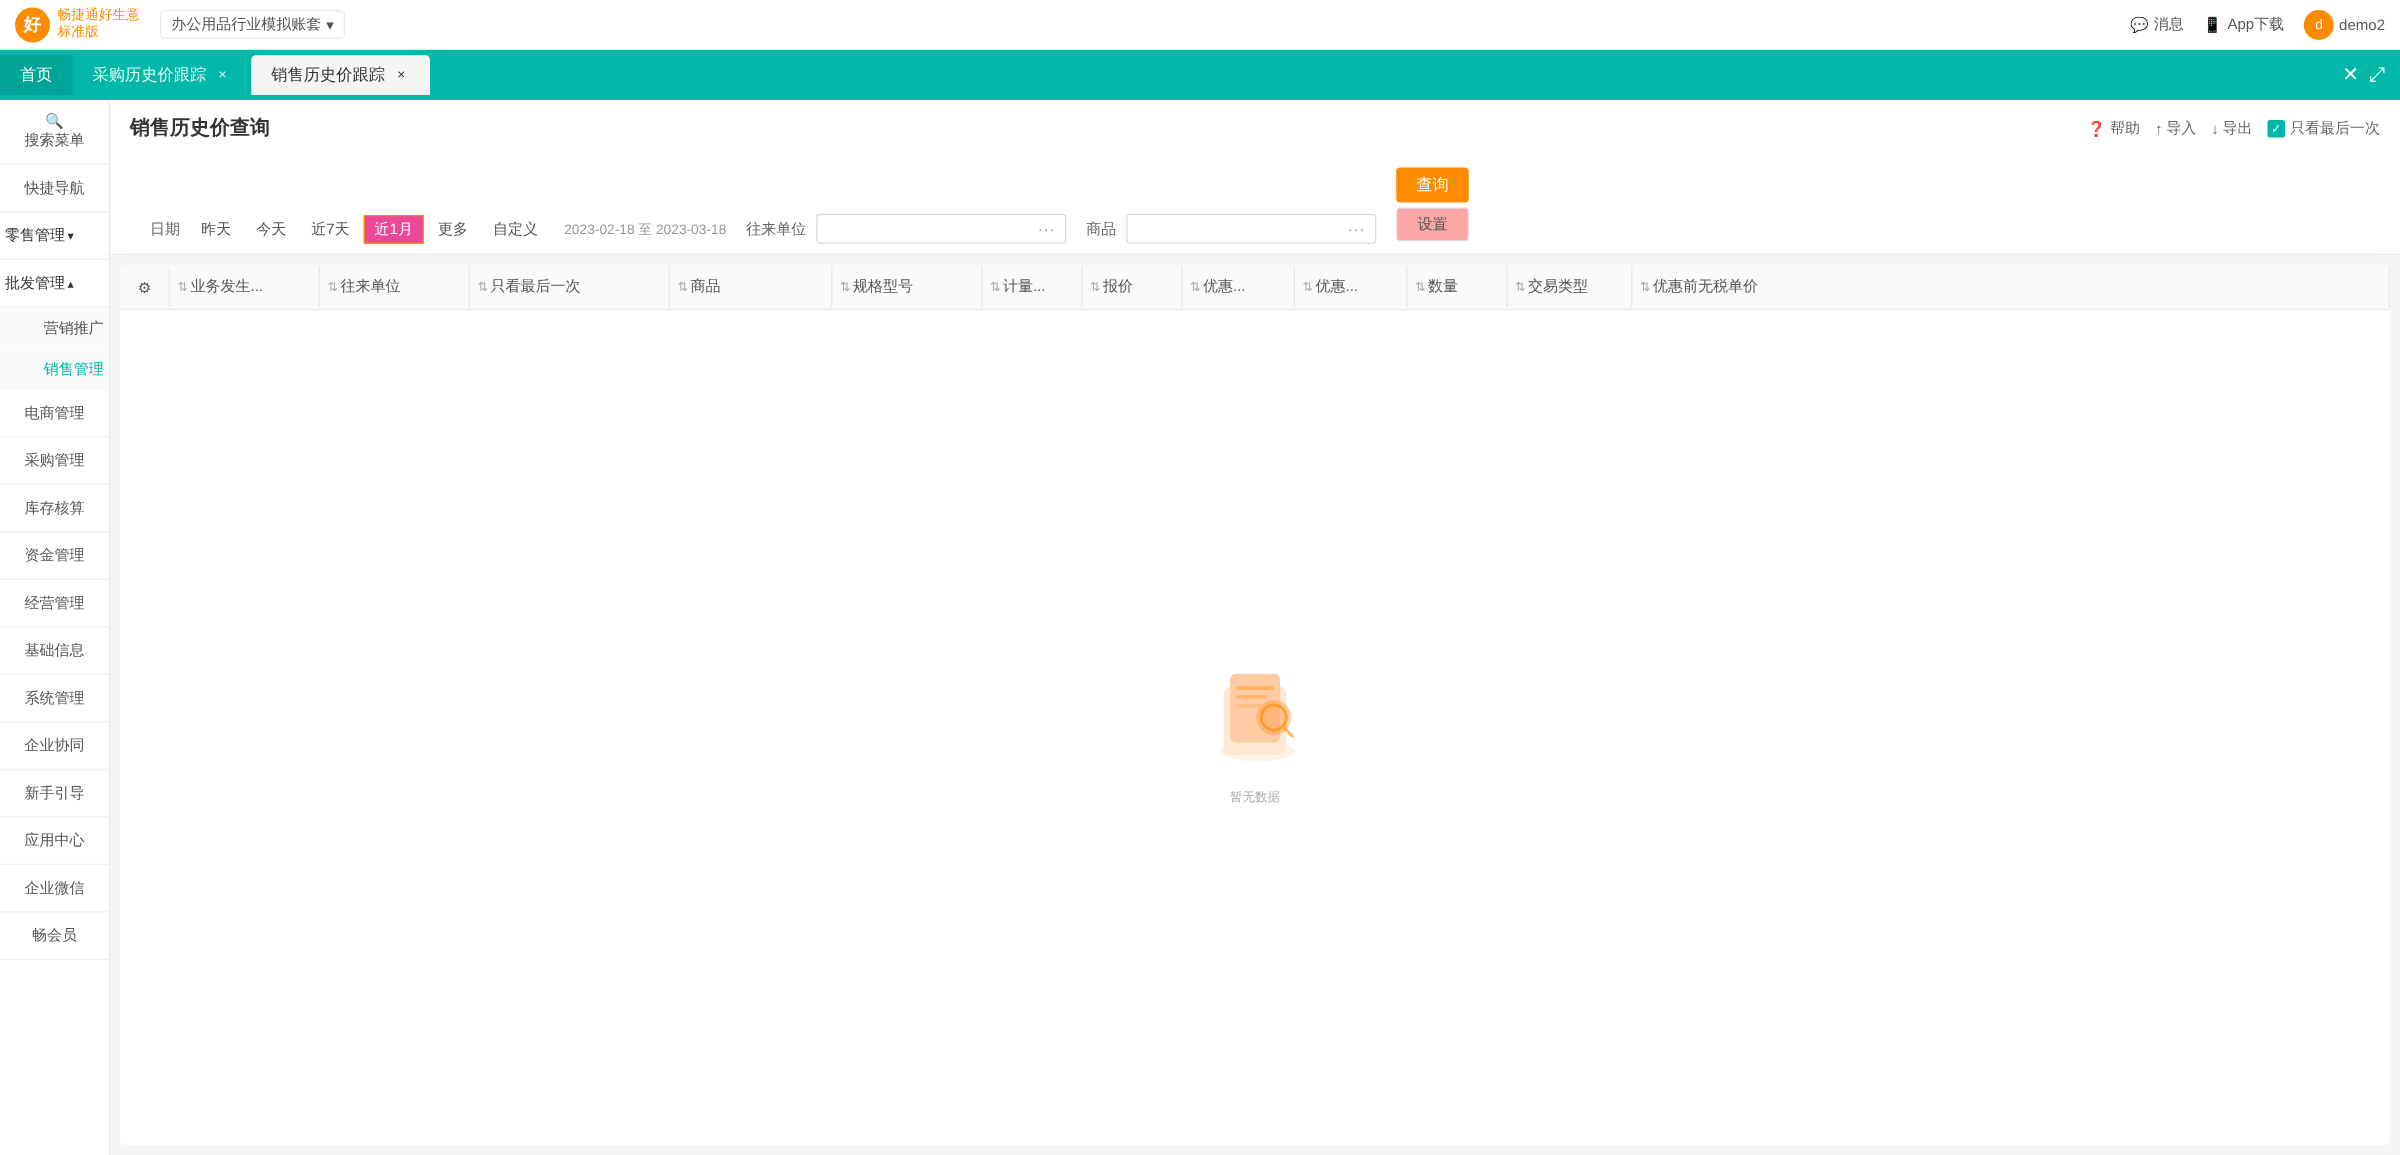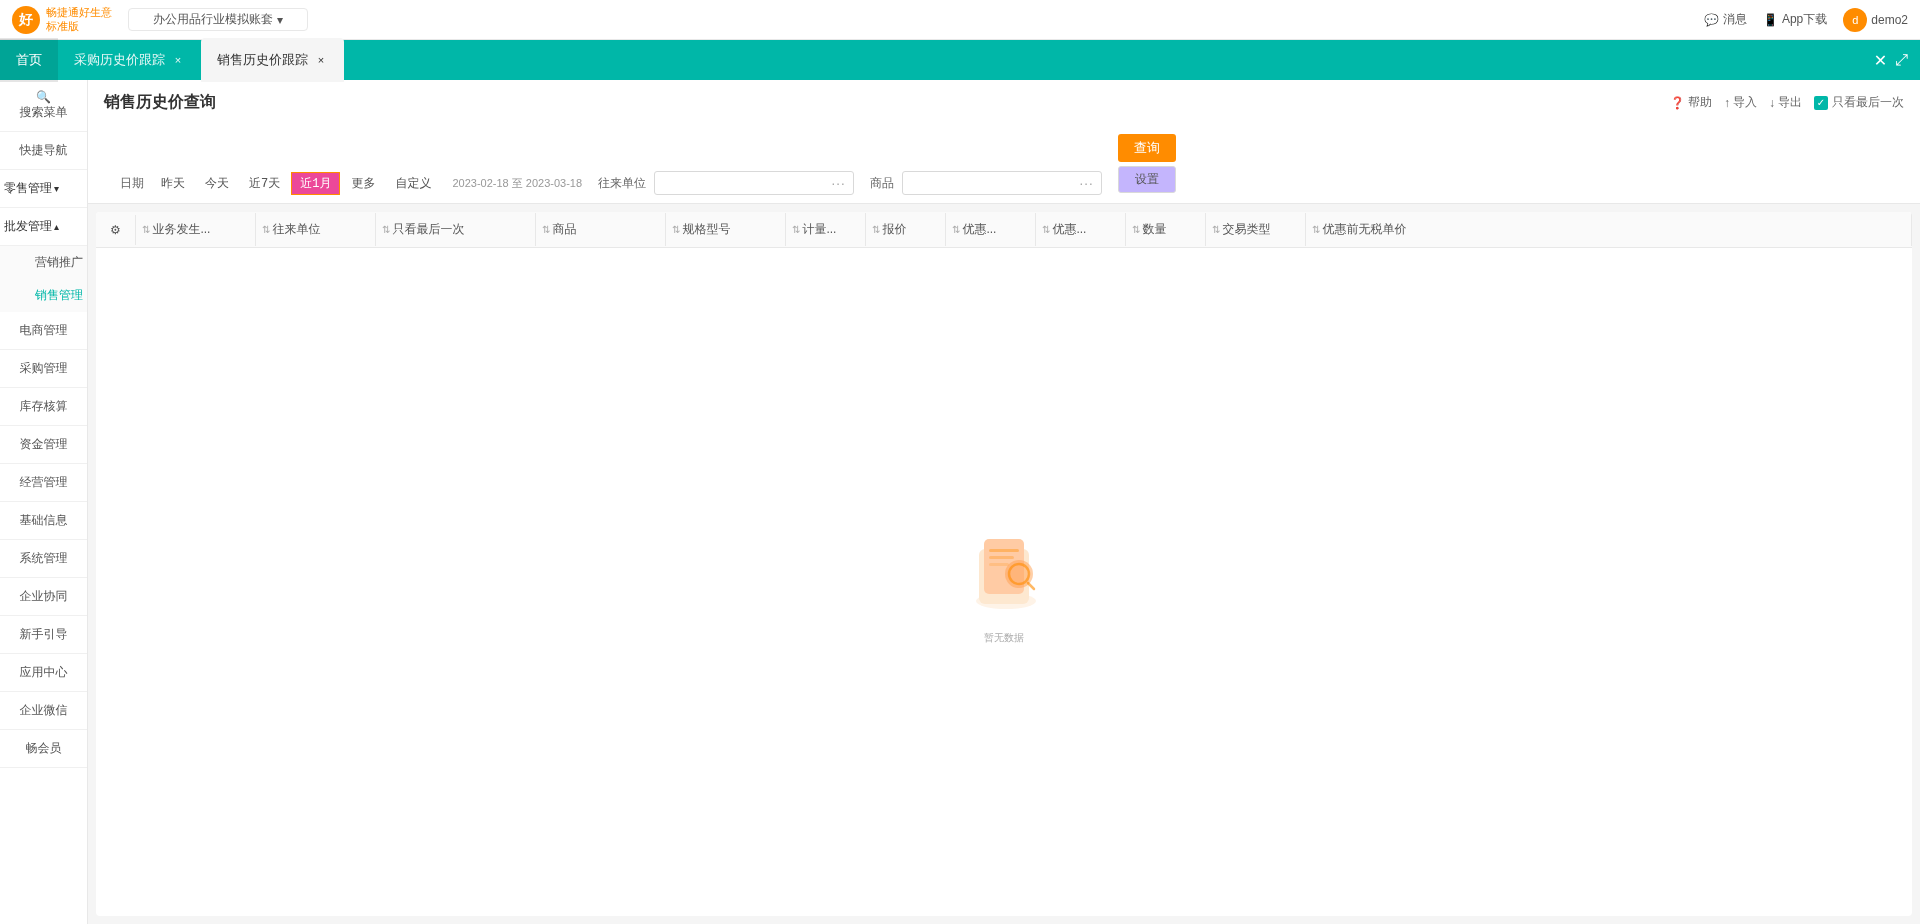--- a/index.html
+++ b/index.html
@@ -4,28 +4,28 @@
   <style>
     * { box-sizing: border-box; margin: 0; padding: 0; }
     body { font-family: 'Microsoft YaHei', Arial, sans-serif; font-size: 13px; background: #f5f5f5; color: #333; display: flex; flex-direction: column; height: 924px; overflow: hidden; }
 
     
     .topbar { background: #fff; height: 40px; display: flex; align-items: center; padding: 0 12px; border-bottom: 1px solid #e8e8e8; justify-content: space-between; }
     .topbar-left { display: flex; align-items: center; gap: 8px; }
     .logo-area { display: flex; align-items: center; gap: 6px; }
     .logo-circle { width: 28px; height: 28px; background: #ff8c00; border-radius: 50%; display: flex; align-items: center; justify-content: center; color: white; font-size: 14px; font-weight: bold; }
     .logo-text { font-size: 11px; color: #ff8c00; line-height: 1.2; }
-    .workspace-selector { display: flex; align-items: center; gap: 4px; padding: 2px 24px; border: 1px solid #e8e8e8; border-radius: 4px; cursor: pointer; font-size: 12px; color: #555; margin-left: 8px; }
+    .workspace-selector { display: flex; align-items: center; gap: 4px; padding: 2px 8px; border: 1px solid #e8e8e8; border-radius: 4px; cursor: pointer; font-size: 12px; color: #555; margin-left: 8px; }
     .topbar-right { display: flex; align-items: center; gap: 16px; font-size: 12px; color: #555; }
     .topbar-right-item { display: flex; align-items: center; gap: 4px; cursor: pointer; }
     .avatar { width: 24px; height: 24px; border-radius: 50%; background: #ff8c00; display: flex; align-items: center; justify-content: center; color: white; font-size: 11px; }
 
     
     .tabbar { background: #00b7a8; height: 40px; display: flex; align-items: center; padding: 0 0; position: relative; }
-    .tab { display: flex; align-items: center; height: 44px; padding: 0 16px; cursor: pointer; font-size: 13px; color: rgba(255,255,255,0.85); gap: 6px; position: relative; }
+    .tab { display: flex; align-items: center; height: 32px; padding: 0 16px; cursor: pointer; font-size: 13px; color: rgba(255,255,255,0.85); gap: 6px; position: relative; }
     .tab.home { background: rgba(0,0,0,0.1); color: white; }
     .tab.active { background: #f5f5f5; color: #333; border-radius: 4px 4px 0 0; align-items: center; }
     .tab.inactive { color: rgba(255,255,255,0.9); }
     .tab-close { width: 14px; height: 14px; display: flex; align-items: center; justify-content: center; border-radius: 50%; font-size: 11px; cursor: pointer; }
     .tabbar-actions { margin-left: auto; display: flex; align-items: center; gap: 8px; padding-right: 12px; }
     .tabbar-action-btn { color: white; cursor: pointer; font-size: 16px; }
 
     
     .main-layout { display: flex; flex: 1; overflow: hidden; }
 
@@ -53,21 +53,21 @@
     .filter-row { display: flex; align-items: center; gap: 16px; padding: 8px 16px; background: #fff; flex-wrap: wrap; }
     .filter-group { display: flex; align-items: center; gap: 8px; margin-top: 40px; }
     .filter-label { font-size: 12px; color: #666; }
     .date-btn { padding: 2px 8px; border-radius: 3px; cursor: pointer; font-size: 12px; color: #555; border: 1px solid transparent; }
     .date-btn.active { background: #ec4899; color: white; border-radius: 0; border-color: #ff8c00; }
     .date-range { font-size: 11px; color: #999; margin-left: 4px; }
     .filter-input { display: flex; align-items: center; border: 1px solid #d9d9d9; border-radius: 3px; padding: 3px 8px; min-width: 200px; background: #fff; cursor: pointer; }
     .filter-input-text { flex: 1; font-size: 12px; color: #bbb; }
     .filter-input-dots { color: #aaa; font-size: 14px; }
     .query-btn { background: #ff8c00; color: white; border: none; padding: 5px 16px; border-radius: 3px; cursor: pointer; font-size: 13px; }
-    .settings-btn { background: #c4b5fd; color: #555; border: 1px solid #d9d9d9; padding: 4px 12px; border-radius: 3px; cursor: pointer; font-size: 12px; }
+    .settings-btn { background: #fca5a5; color: #555; border: 1px solid #d9d9d9; padding: 4px 12px; border-radius: 3px; cursor: pointer; font-size: 12px; }
     .filter-actions { display: flex; flex-direction: column; gap: 4px; }
 
     
     .table-area { flex: 1; background: #fff; margin: 8px; border-radius: 4px; overflow: hidden; display: flex; flex-direction: column; }
     .table-header { display: flex; align-items: center; background: #fafafa; border-bottom: 1px solid #e8e8e8; min-height: 36px; }
     .table-col { display: flex; align-items: center; padding: 8px 6px; font-size: 12px; color: #555; font-weight: 500; border-right: 1px solid #e8e8e8; white-space: nowrap; gap: 2px; flex-shrink: 0; }
     .table-col.settings-col { width: 40px; justify-content: center; }
     .col-biz { width: 120px; }
     .col-partner { width: 120px; }
     .col-partner-name { width: 160px; }
@@ -221,21 +221,21 @@
           <div class="only-last-checkbox">
             <div class="checkbox-checked">✓</div>
             <span>只看最后一次</span>
           </div>
         </div>
       </div>
 
       <div class="filter-row">
         <div class="filter-group">
           <span class="filter-label">日期</span>
-          <div style="display:flex;align-items:center;gap:2px;font-family:Liberation Mono, monospace;">
+          <div style="display:flex;align-items:center;gap:2px;">
             <span class="date-btn">昨天</span>
             <span class="date-btn">今天</span>
             <span class="date-btn">近7天</span>
             <span class="date-btn active">近1月</span>
             <span class="date-btn">更多</span>
             <span class="date-btn">自定义</span>
           </div>
           <span class="date-range">2023-02-18 至 2023-03-18</span>
         </div>
 

